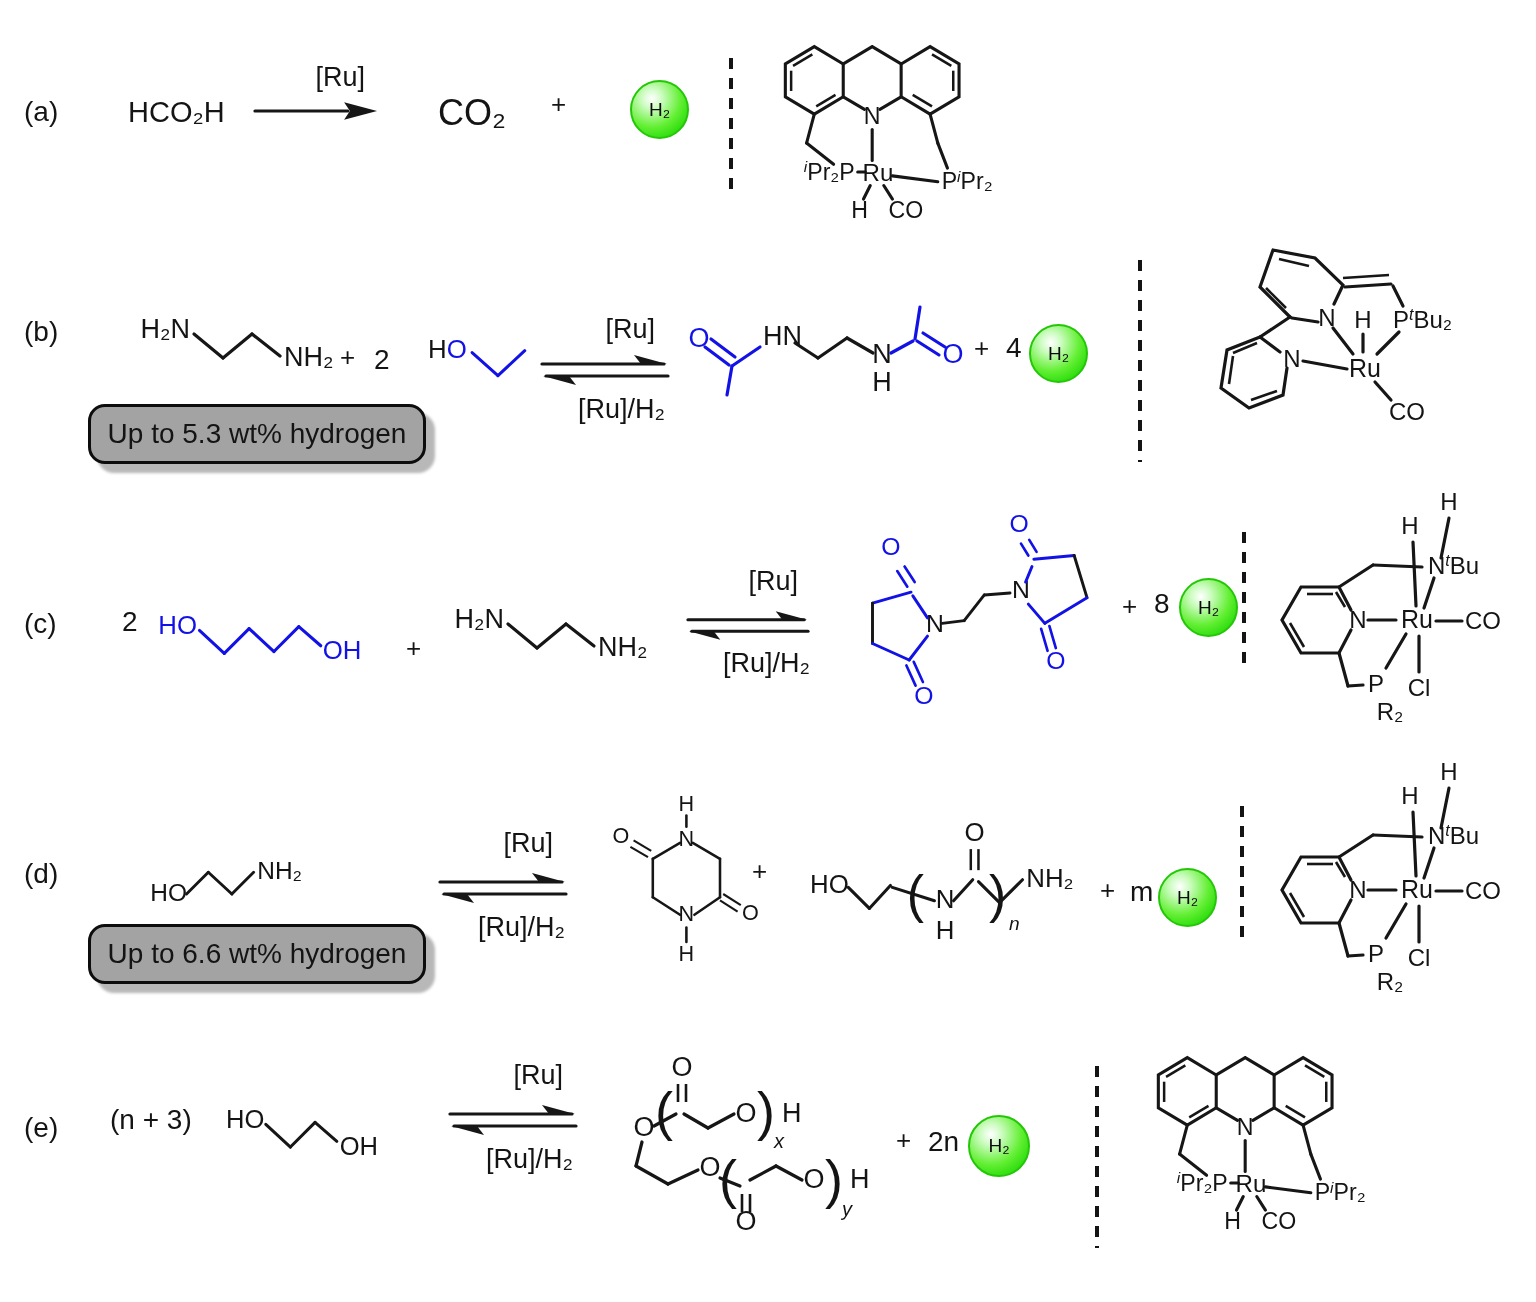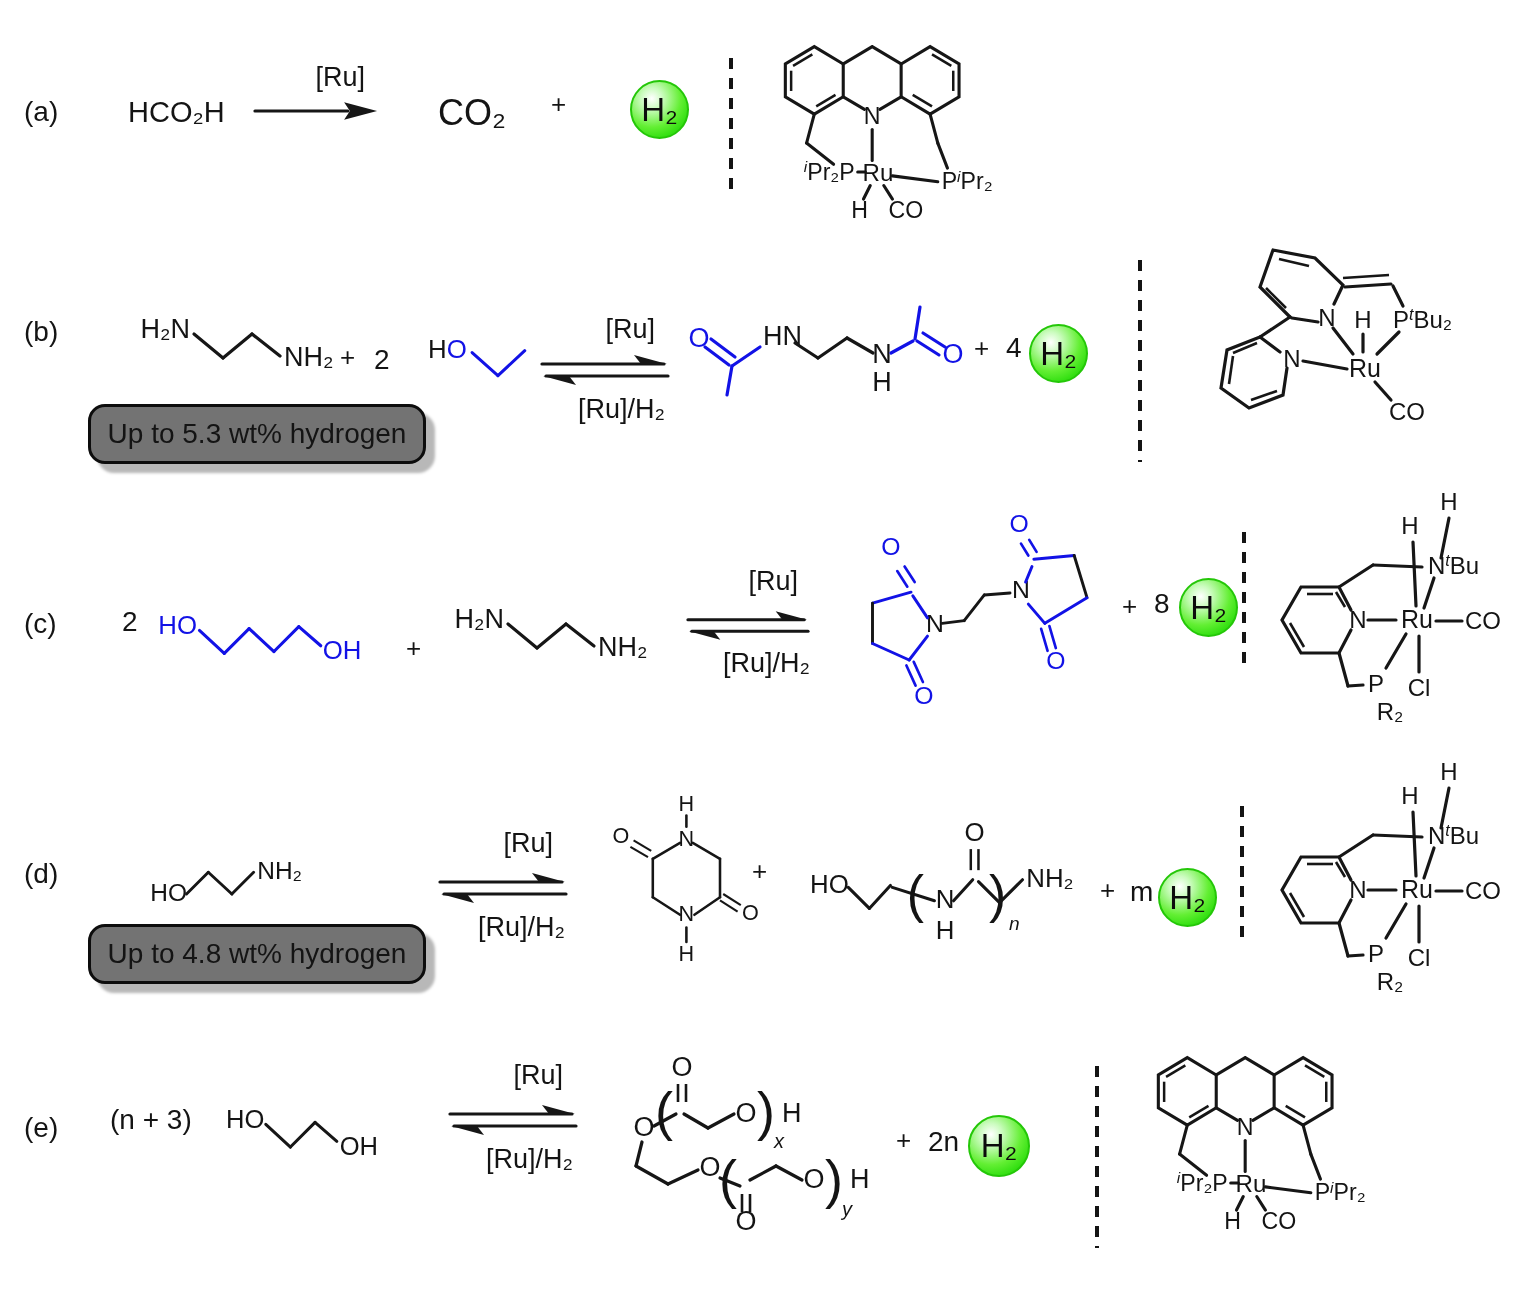--- a/index.html
+++ b/index.html
@@ -11,25 +11,25 @@
   svg text{font-family:"Liberation Sans","DejaVu Sans",sans-serif;fill:#141414;}
   .bond{stroke:#161616;stroke-width:3.2;fill:none;stroke-linecap:round;}
   .bond2{stroke:#161616;stroke-width:2.6;fill:none;}
   .bbond{stroke:#1212e6;stroke-width:3.2;fill:none;stroke-linecap:round;}
   .bbond2{stroke:#1212e6;stroke-width:2.9;fill:none;stroke-linecap:round;}
   .btxt{fill:#1212e6;}
   .ah{fill:#161616;stroke:none;}
   .ball{position:absolute;width:55px;height:55px;border-radius:50%;
     background:radial-gradient(circle at 36% 30%, #ffffff 0%, #ccfcc0 20%, #63ef33 55%, #35e013 76%, #28cf06 94%);
     border:2px solid #24c708;display:flex;align-items:center;justify-content:center;
-    font-size:33px;color:#0c0c0c;}
+    font-size:19px;color:#0c0c0c;}
   .divider{position:absolute;width:4px;
     background:repeating-linear-gradient(to bottom,#141414 0 11px,transparent 11px 20px);}
   .wtbox{position:absolute;width:332px;height:54px;border:3px solid #0d0d0d;border-radius:17px;
-    background:#737373;box-shadow:9px 9px 3px #b8b8b8;display:flex;align-items:center;justify-content:center;
+    background:#a3a3a3;box-shadow:9px 9px 3px #b8b8b8;display:flex;align-items:center;justify-content:center;
     font-size:28px;}
 </style>
 </head>
 <body>
 
 <div id="canvas">
 
 <svg width="0" height="0" style="position:absolute">
   <defs>
 
@@ -374,21 +374,21 @@
     </svg>
 <div class="t" style="left:1100px;top:876px;font-size:26px">+</div>
 <div class="t" style="left:1130px;top:876px">m</div>
 <div class="ball" style="left:1158px;top:868px">
       <span>H₂</span>
     </div>
 <div class="divider" style="left:1240px;top:806px;height:134px"></div>
 <svg class="mol" style="left:1262px;top:738px" width="265" height="290" viewBox="0 0 265 290">
       <use href="#catC"></use>
     </svg>
-<div class="wtbox" style="left:88px;top:924px">Up to 4.8 wt% hydrogen</div>
+<div class="wtbox" style="left:88px;top:924px">Up to 6.6 wt% hydrogen</div>
 
 <div class="t" style="left:24px;top:1112px">(e)</div>
 <div class="t" style="left:110px;top:1104px">(n + 3)</div>
 <svg class="mol" style="left:226px;top:1092px" width="180" height="76" viewBox="0 0 190 80">
       <use href="#mol-glycol"></use>
     </svg>
 <svg class="mol" style="left:448px;top:1104px" width="130" height="32" viewBox="0 0 130 32">
       <use href="#eq-arrow"></use>
     </svg>
 <div class="t ctr" style="left:463px;top:1060px;width:100px;font-size:27px">[Ru]</div>

